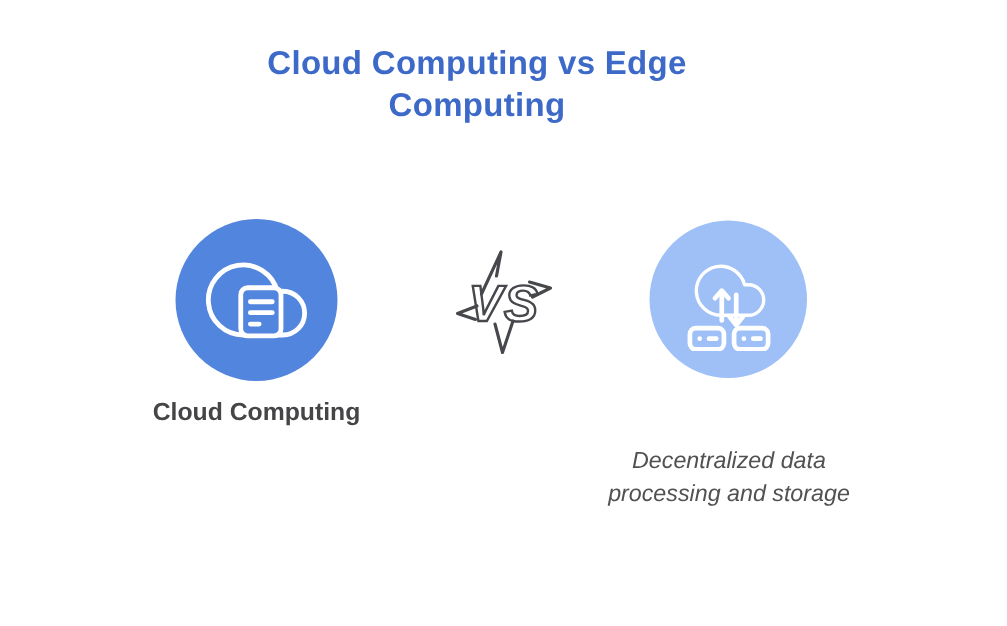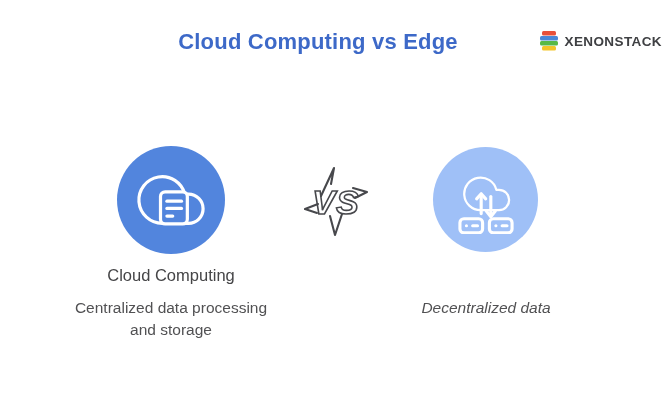--- a/index.html
+++ b/index.html
@@ -75,21 +75,21 @@
     letter-spacing: 1px;
   }
 
   
   .col-heading {
     position: absolute;
     top: 266px;
     width: 220px;
     text-align: center;
     font-size: 16.5px;
-    font-weight: 400;
+    font-weight: 700;
     color: #454547;
   }
   .col-heading.left  { left: 61px; }
   .col-heading.right { left: 376px; }
   .col-desc {
     position: absolute;
     top: 297px;
     width: 260px;
     text-align: center;
     font-size: 15.5px;
@@ -100,31 +100,23 @@
   .col-desc.right { left: 356px; font-style: italic; }
   .col-desc span { display: block; }
 </style>
 </head>
 <body>
 
 <div class="canvas">
 
   <h1 class="title">
     <span>Cloud Computing vs Edge</span>
+    <span>Computing</span>
   </h1>
 
-  <div class="logo">
-    <svg width="22" height="24" viewBox="0 0 22 24">
-      <rect x="4" y="2" width="14" height="4.6" rx="1.5" fill="#e8503a"></rect>
-      <rect x="2" y="7" width="18" height="4.6" rx="1.5" fill="#4a87d8"></rect>
-      <rect x="2" y="12" width="18" height="4.6" rx="1.5" fill="#58b947"></rect>
-      <rect x="4" y="17" width="14" height="4.6" rx="1.5" fill="#f3c52a"></rect>
-    </svg>
-    <span class="logo-text">XENONSTACK</span>
-  </div>
 
   <div class="circle cloud">
     <svg width="70" height="70" viewBox="0 0 24 24">
       <path class="icon-line" d="M18 10h-1.26A8 8 0 1 0 9 20h9a5 5 0 0 0 0-10z"></path>
       <rect class="icon-line icon-fill-panel" x="8.4" y="9.2" width="9.2" height="11" rx="1.6"></rect>
       <line class="icon-line" x1="10.6" y1="12.4" x2="15.6" y2="12.4"></line>
       <line class="icon-line" x1="10.6" y1="14.9" x2="15.6" y2="14.9"></line>
       <line class="icon-line" x1="10.6" y1="17.5" x2="12.6" y2="17.5"></line>
     </svg>
   </div>
@@ -148,21 +140,18 @@
       <rect class="icon-line" x="13.2" y="18.6" width="8" height="5" rx="1.4"></rect>
       <circle class="icon-dot" cx="5.1" cy="21.1" r="0.55"></circle>
       <line class="icon-line" x1="7.3" y1="21.1" x2="9" y2="21.1"></line>
       <circle class="icon-dot" cx="15.5" cy="21.1" r="0.55"></circle>
       <line class="icon-line" x1="17.7" y1="21.1" x2="19.4" y2="21.1"></line>
     </svg>
   </div>
 
   <div class="col-heading left">Cloud Computing</div>
 
-  <div class="col-desc left">
-    <span>Centralized data processing</span>
-    <span>and storage</span>
-  </div>
   <div class="col-desc right">
     <span>Decentralized data</span>
+    <span>processing and storage</span>
   </div>
 
 </div>
 
 </body></html>

